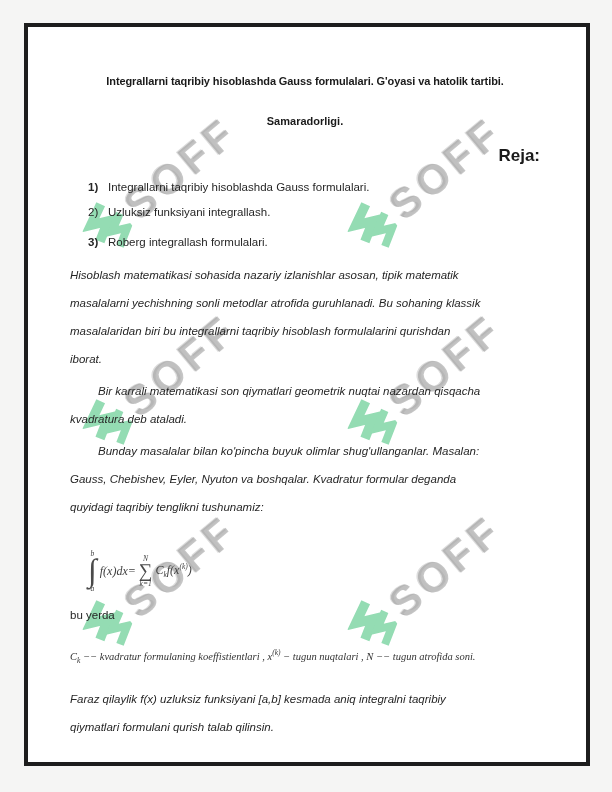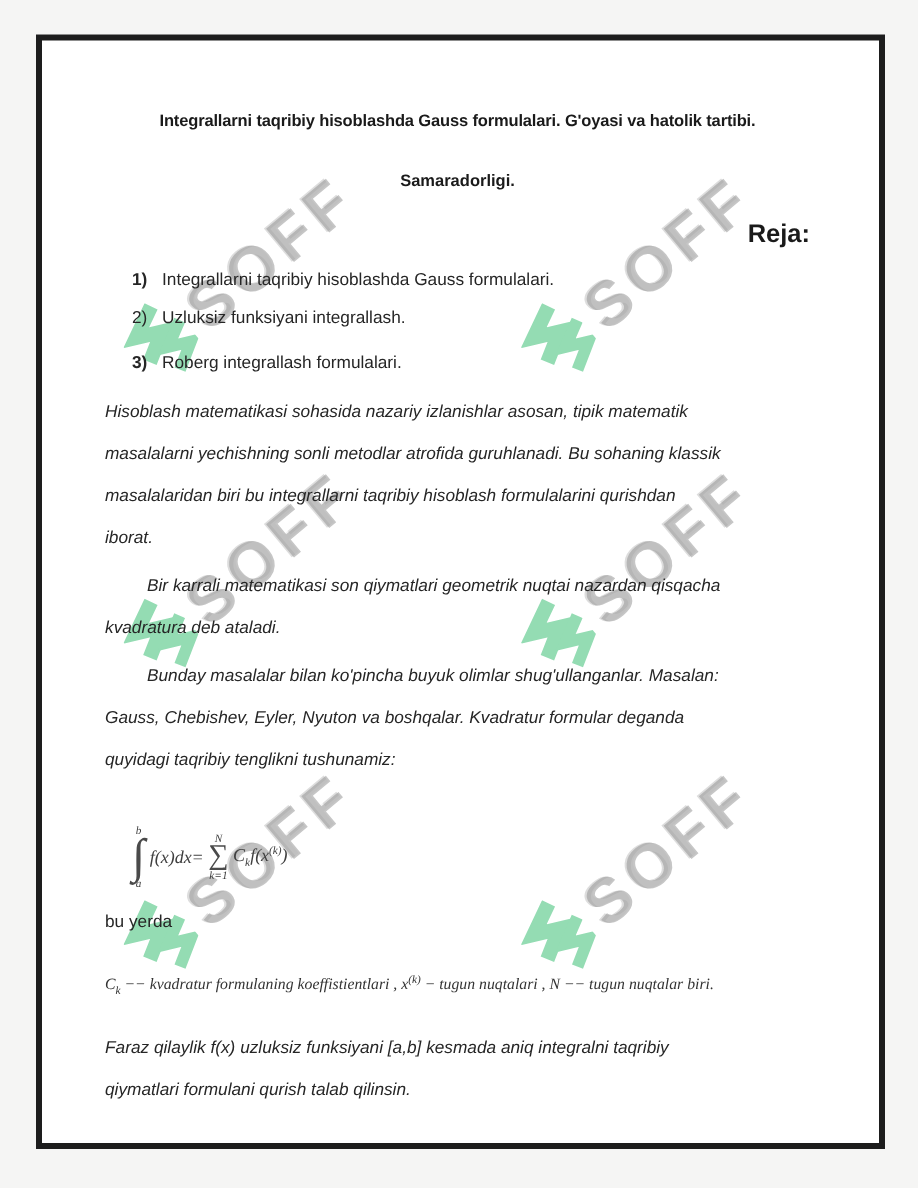--- a/index.html
+++ b/index.html
@@ -163,21 +163,21 @@
         <span class="lim-col">
           <span class="lim">N</span>
           <span class="sum-glyph">∑</span>
           <span class="lim">k=1</span>
         </span>
         <span><span>C</span><span class="frm-sub">k</span><span>f(x</span><span class="frm-sup">(k)</span><span>)</span></span>
       </div>
 
       <p class="bu-yerda">bu yerda</p>
 
-      <p class="where-line"><span>C</span><span class="frm-sub">k</span><span> −− kvadratur formulaning koeffistientlari , </span><span>x</span><span class="frm-sup">(k)</span><span> − tugun nuqtalari , N −− tugun nuqtalar biri.</span></p>
+      <p class="where-line"><span>C</span><span class="frm-sub">k</span><span> −− kvadratur formulaning koeffistientlari , </span><span>x</span><span class="frm-sup">(k)</span><span> − tugun nuqtalari , N −− tugun atrofida soni.</span></p>
 
       <p class="para closing">
         <span class="line">Faraz qilaylik f(x) uzluksiz funksiyani [a,b] kesmada aniq integralni taqribiy</span>
         <span class="line">qiymatlari formulani qurish talab qilinsin.</span>
       </p>
 
     </div>
   </div>
 </div>
 

